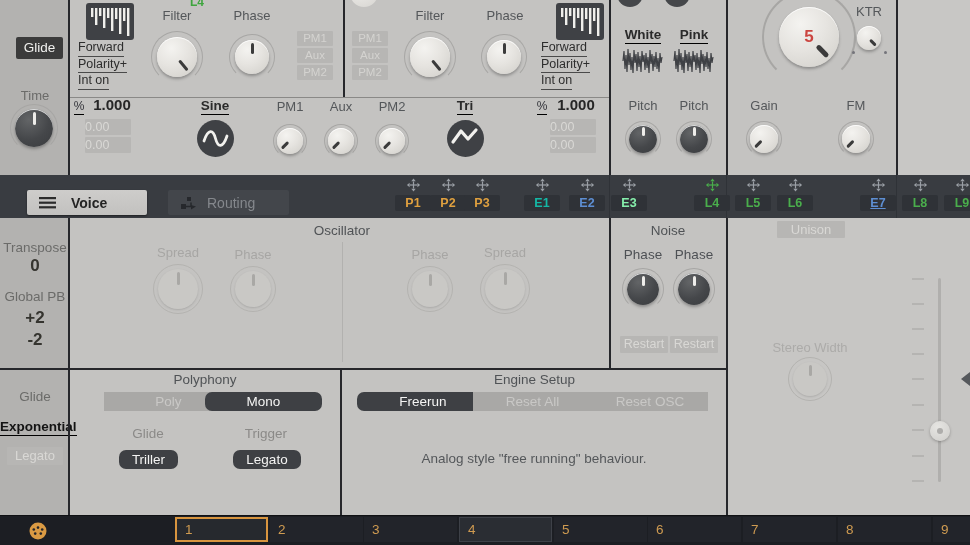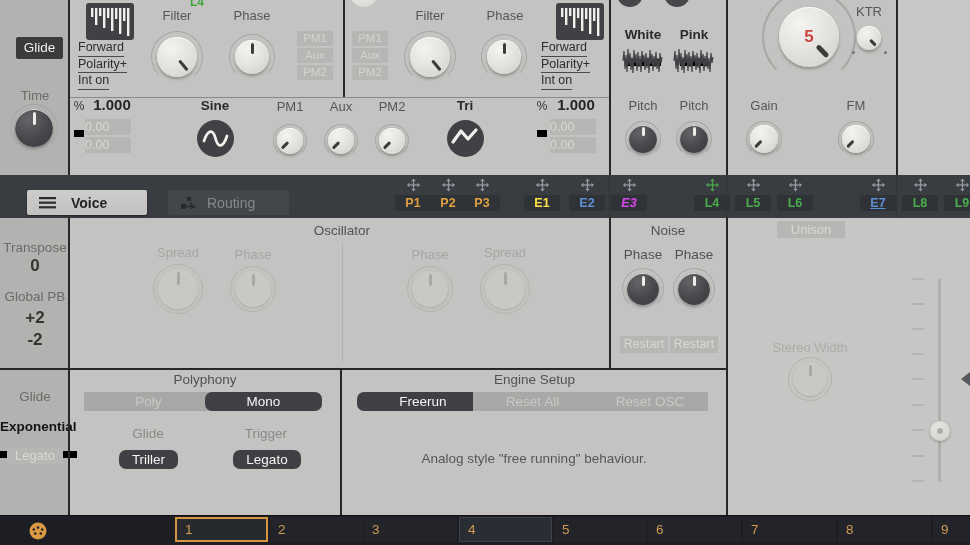--- a/index.html
+++ b/index.html
@@ -9,21 +9,21 @@
   .abs{position:absolute;}
   .panel{position:absolute;}
   .vline{position:absolute;width:2px;background:#26272b;}
   .vline.faint{width:1px;background:#b2b1af;}
   .hline{position:absolute;height:1px;background:#8a8987;}
   .hline.dark{height:2px;background:#26272b;}
   .lbl{position:absolute;font-size:13px;color:#54575a;text-align:center;white-space:nowrap;}
   .lbl.dim{color:#a7a6a4;}
   .lbl.gray{color:#6b6b69;}
   .lbl.b{font-weight:bold;color:#2b2b2b;}
-  .ul span{border-bottom:7px solid #000000;padding-bottom:17px;}
+  .ul span{border-bottom:1px solid #000000;padding-bottom:1px;}
   .val{position:absolute;font-weight:bold;color:#262626;text-align:center;white-space:nowrap;}
   .vbox{position:absolute;background:#b7b6b4;color:#d9d8d5;font-size:12.5px;text-align:left;
         line-height:16px;border-radius:1px;}
   .badge{position:absolute;background:#b7b6b4;color:#d9d8d5;font-size:12.5px;text-align:center;border-radius:1px;}
   .dbtn{position:absolute;background:#3e4044;color:#f4f4f3;font-size:13.5px;text-align:center;border-radius:7px;}
   .lseg{position:absolute;background:#a9a8a6;color:#c9c8c6;font-size:13.5px;text-align:center;}
   .darkbadge{position:absolute;background:#3b3b3b;color:#f1f1ef;font-size:13.5px;text-align:center;border-radius:2px;}
   
   .knob{position:absolute;}
   .knob i{display:block;}
@@ -404,21 +404,21 @@
     <span class="move" style="color: rgb(155, 160, 166);"><svg width="15" height="14" viewBox="0 0 16 16">
           <g fill="currentColor">
             <rect x="7.3" y="4" width="1.4" height="8"></rect>
             <rect x="4" y="7.3" width="8" height="1.4"></rect>
             <path d="M8,0.5 L5.5,3.6 h5 z"></path>
             <path d="M8,15.5 L5.5,12.4 h5 z"></path>
             <path d="M0.5,8 L3.6,5.5 v5 z"></path>
             <path d="M15.5,8 L12.4,5.5 v5 z"></path>
           </g>
         </svg></span>
-    <span class="tlabel" style="color: #fde047;">E1</span>
+    <span class="tlabel" style="color: #14b8a6;">E1</span>
   </div>
   <div class="tabslot" style="left:569px">
     <span class="move" style="color: rgb(155, 160, 166);"><svg width="15" height="14" viewBox="0 0 16 16">
           <g fill="currentColor">
             <rect x="7.3" y="4" width="1.4" height="8"></rect>
             <rect x="4" y="7.3" width="8" height="1.4"></rect>
             <path d="M8,0.5 L5.5,3.6 h5 z"></path>
             <path d="M8,15.5 L5.5,12.4 h5 z"></path>
             <path d="M0.5,8 L3.6,5.5 v5 z"></path>
             <path d="M15.5,8 L12.4,5.5 v5 z"></path>
@@ -430,21 +430,21 @@
     <span class="move" style="color: rgb(155, 160, 166);"><svg width="15" height="14" viewBox="0 0 16 16">
           <g fill="currentColor">
             <rect x="7.3" y="4" width="1.4" height="8"></rect>
             <rect x="4" y="7.3" width="8" height="1.4"></rect>
             <path d="M8,0.5 L5.5,3.6 h5 z"></path>
             <path d="M8,15.5 L5.5,12.4 h5 z"></path>
             <path d="M0.5,8 L3.6,5.5 v5 z"></path>
             <path d="M15.5,8 L12.4,5.5 v5 z"></path>
           </g>
         </svg></span>
-    <span class="tlabel" style="color: #d946ef; font-style: italic;">E3</span>
+    <span class="tlabel" style="color: #86efac;">E3</span>
   </div>
   <div class="tabslot" style="left:694px">
     <span class="move" style="color: rgb(74, 174, 76);"><svg width="15" height="14" viewBox="0 0 16 16">
           <g fill="currentColor">
             <rect x="7.3" y="4" width="1.4" height="8"></rect>
             <rect x="4" y="7.3" width="8" height="1.4"></rect>
             <path d="M8,0.5 L5.5,3.6 h5 z"></path>
             <path d="M8,15.5 L5.5,12.4 h5 z"></path>
             <path d="M0.5,8 L3.6,5.5 v5 z"></path>
             <path d="M15.5,8 L12.4,5.5 v5 z"></path>
@@ -608,21 +608,21 @@
   <div class="sl-handle">
       <i></i>
     </div>
   <div class="collapse-arrow"></div>
 
   <div class="lbl gray" style="left:0;top:389px;width:70px;font-size:13.5px">Glide</div>
   <div class="val ul" style="left:0;top:419px;width:70px;font-size:13.5px;color:#141414"><span>Exponential</span></div>
   <div class="badge" style="left:7px;top:447px;width:56px;height:18px;line-height:18px;font-size:13px">Legato</div>
 
   <div class="title" style="left:165px;top:372px;width:80px">Polyphony</div>
-  <div class="lseg" style="left:84px;top:392px;width:129px;height:19px;line-height:19px">Poly</div>
+  <div class="lseg" style="left:104px;top:392px;width:129px;height:19px;line-height:19px">Poly</div>
   <div class="dbtn" style="left:205px;top:392px;width:117px;height:19px;line-height:19px">Mono</div>
   <div class="lbl" style="left:118px;top:426px;width:60px;color:#8b8a88;font-size:13.5px">Glide</div>
   <div class="lbl" style="left:236px;top:426px;width:60px;color:#8b8a88;font-size:13.5px">Trigger</div>
   <div class="dbtn" style="left:119px;top:450px;width:59px;height:19px;line-height:19px">Triller</div>
   <div class="dbtn" style="left:233px;top:450px;width:68px;height:19px;line-height:19px">Legato</div>
 
   <div class="title" style="left:494px;top:372px;width:80px">Engine Setup</div>
   <div class="dbtn" style="left:357px;top:392px;width:132px;height:19px;line-height:19px">Freerun</div>
   <div class="lseg" style="left:592px;top:392px;width:116px;height:19px;line-height:19px">Reset OSC</div>
   <div class="lseg" style="left:473px;top:392px;width:119px;height:19px;line-height:19px">Reset All</div>

